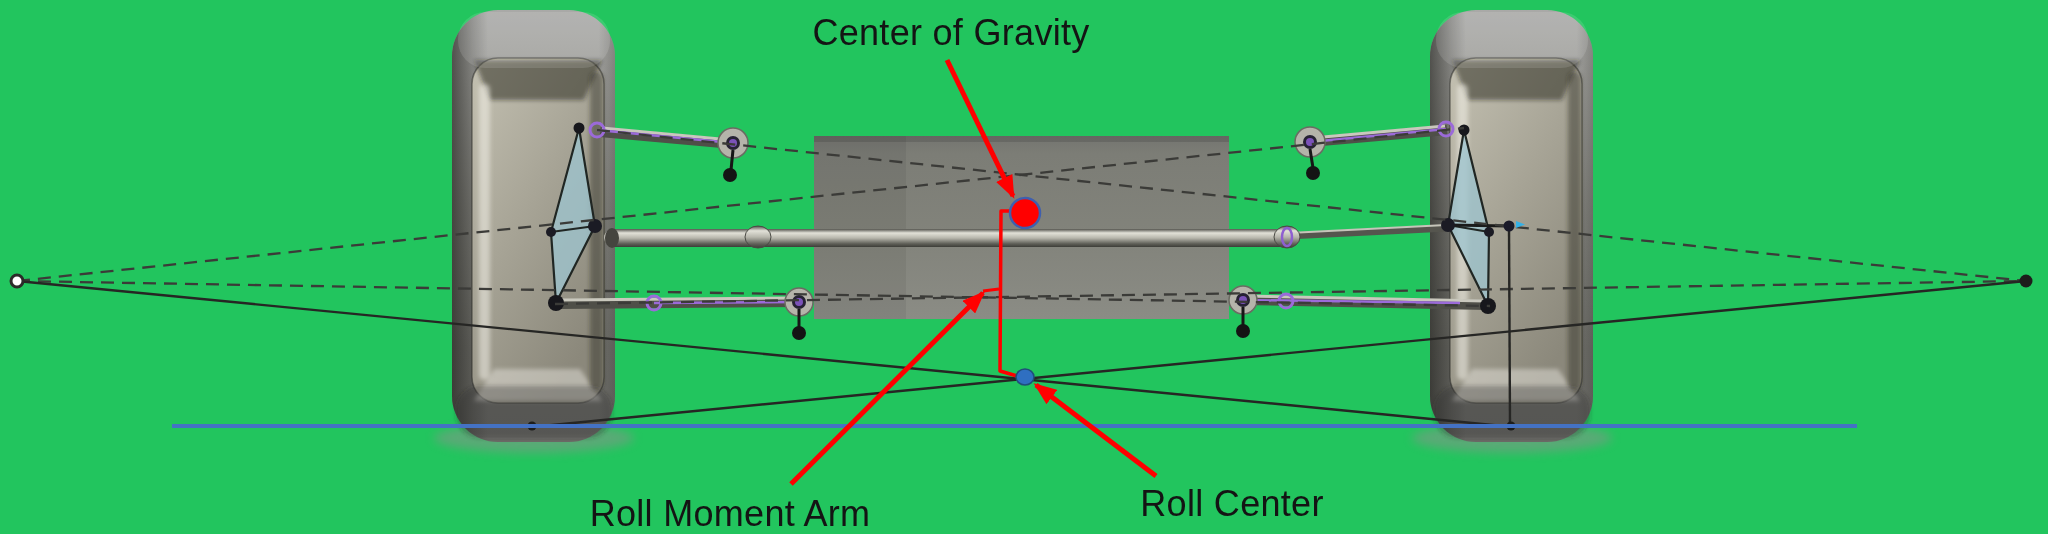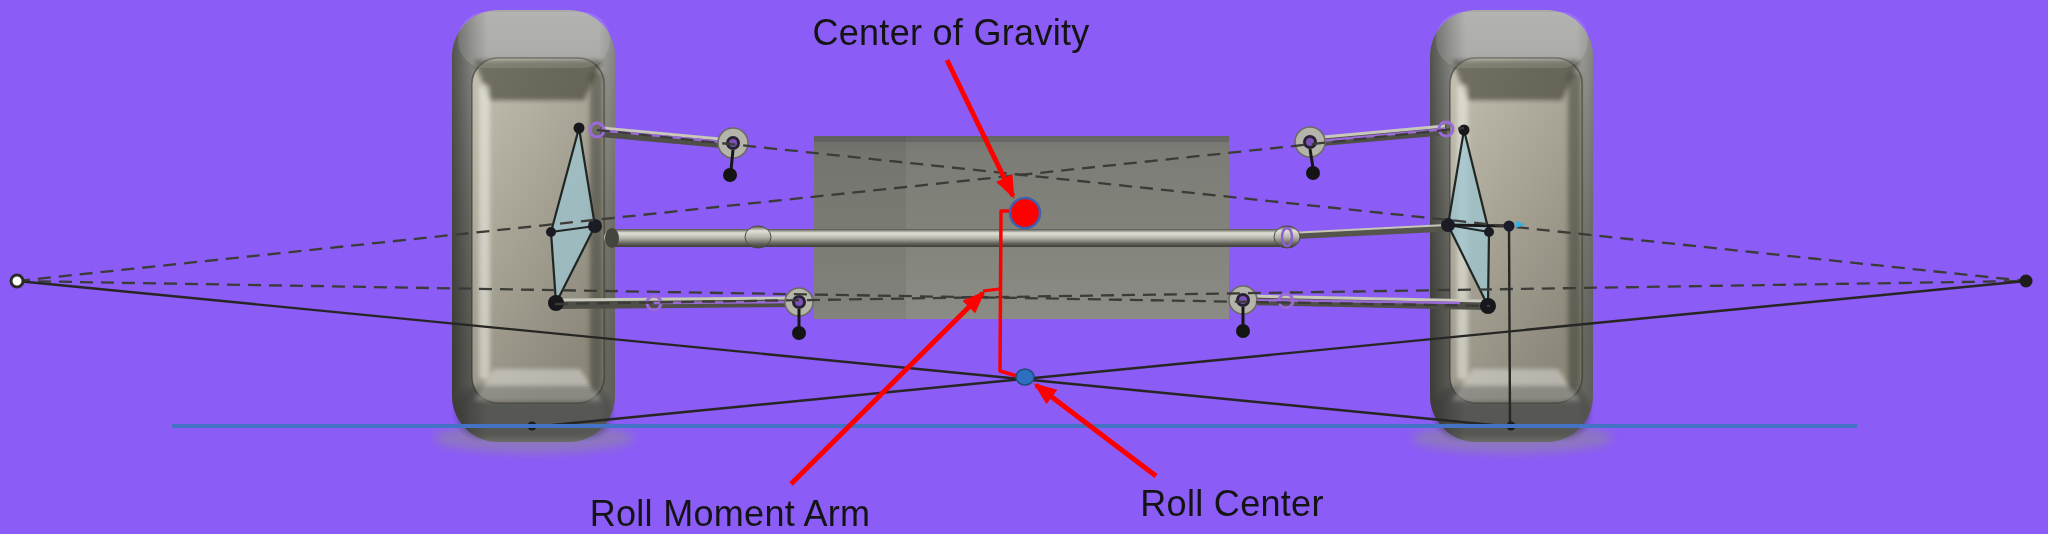--- a/index.html
+++ b/index.html
@@ -1,16 +1,16 @@
 <!DOCTYPE html>
 <html><head>
 <meta charset="utf-8">
 <style>
   html,body{margin:0;padding:0;background:#ffffff;}
-  .stage{position:relative;width:2048px;height:534px;background:#8b5cf6;overflow:hidden;
+  .stage{position:relative;width:2048px;height:534px;background:#22c55e;overflow:hidden;
          font-family:"Liberation Sans", sans-serif;}
   svg{position:absolute;left:0;top:0;}
   text.anno{font-family:"Liberation Sans", sans-serif;font-size:36px;fill:#141414;letter-spacing:.3px;}
 </style>
 </head>
 <body>
 
 <div class="stage">
 <svg width="2048" height="534" viewBox="0 0 2048 534">
   <defs>

